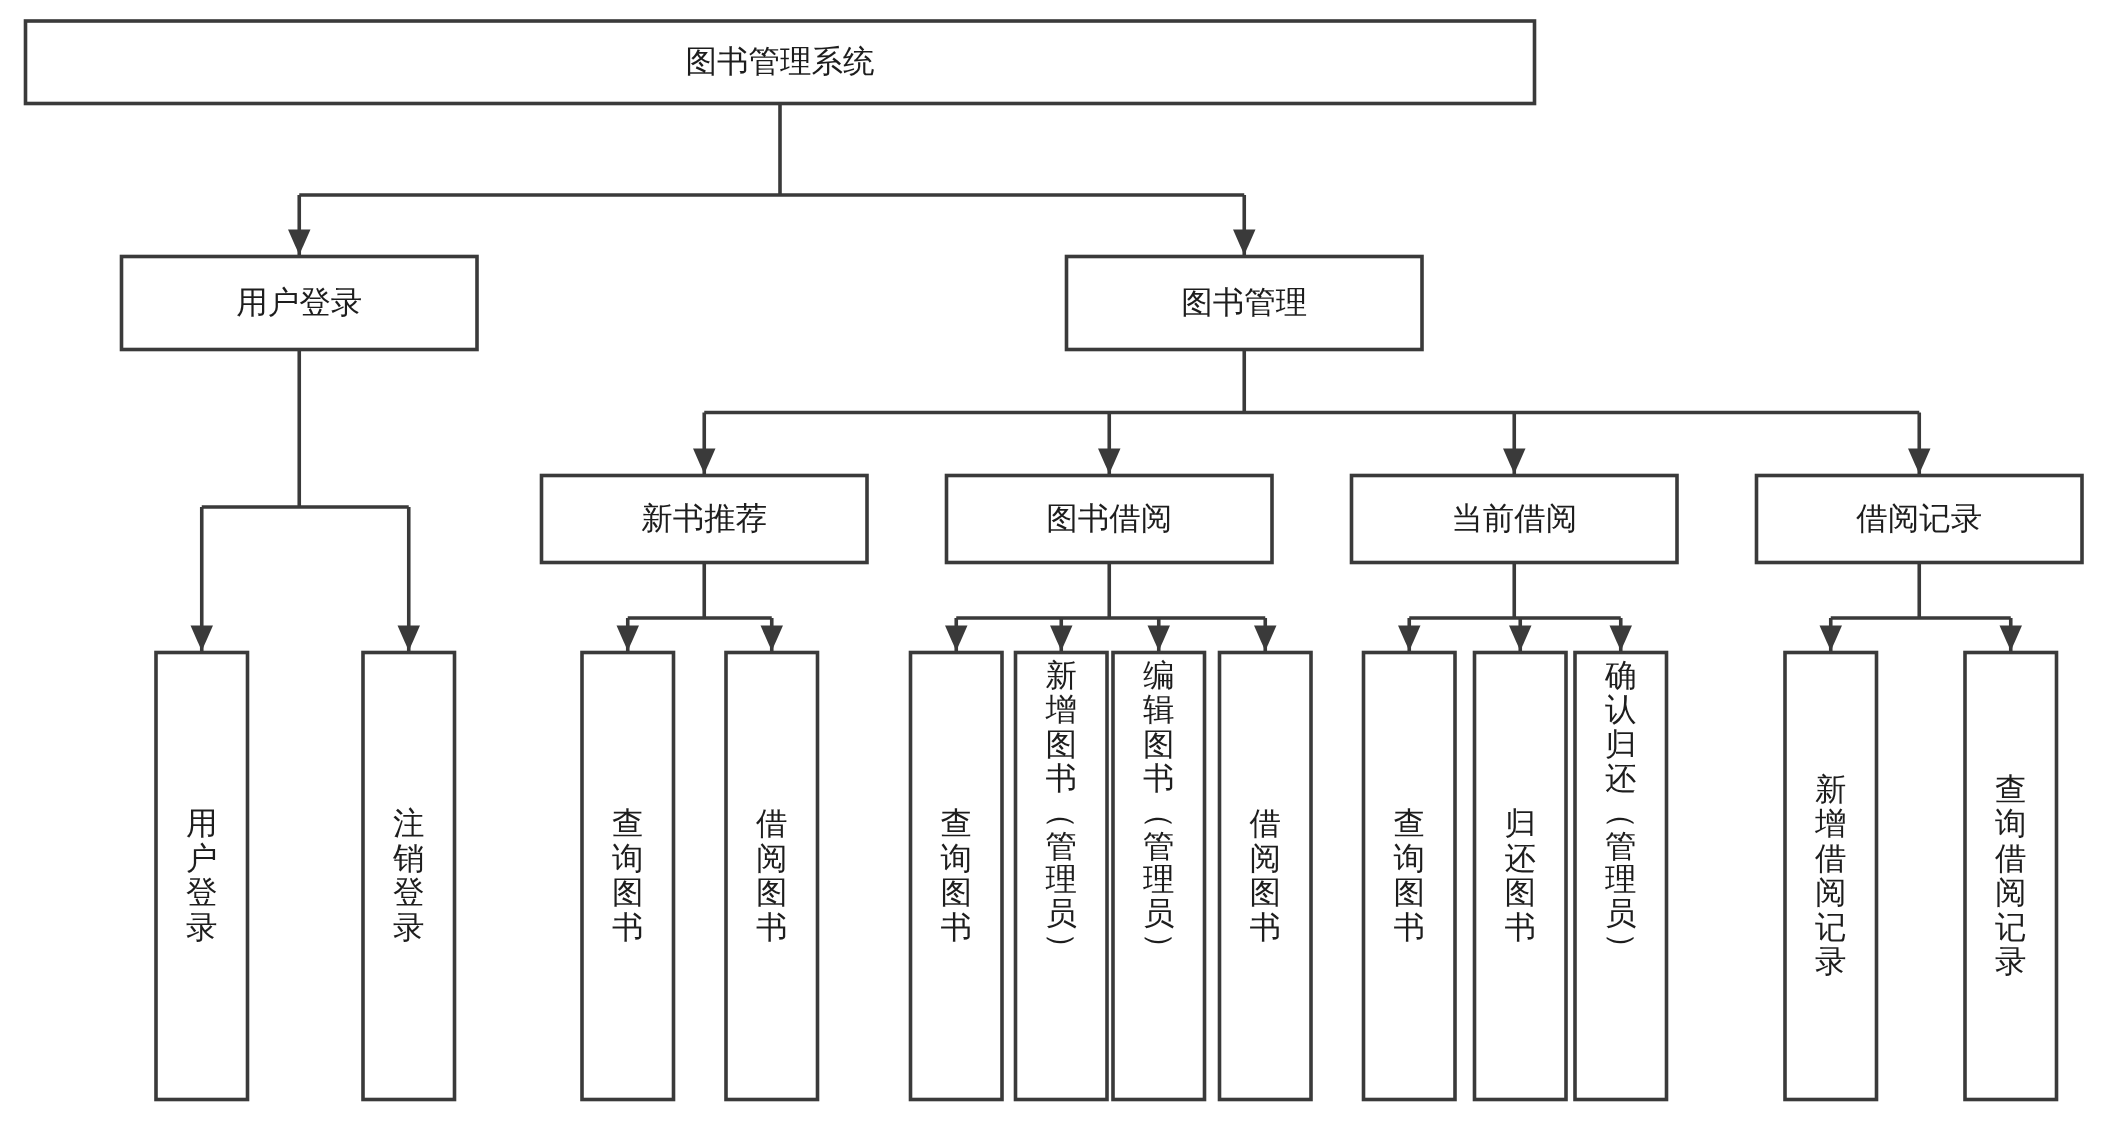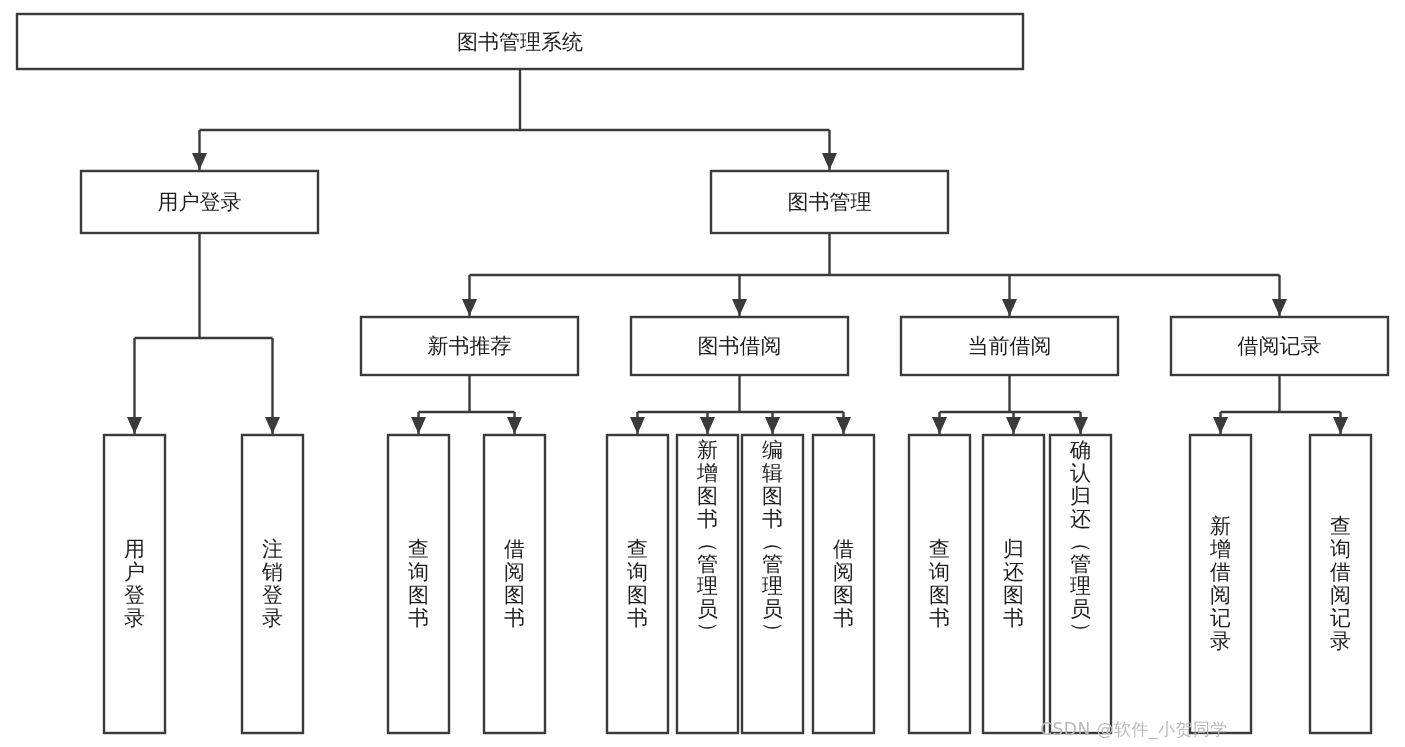--- a/index.html
+++ b/index.html
@@ -185,14 +185,13 @@
       <div class="vlabel" style="left: 677px; top: 435px; width: 61px; height: 298px; justify-content: flex-start; padding-top: 4px;"><span>新</span><span>增</span><span>图</span><span>书</span><span style="display: block; transform: rotate(90deg); line-height: 1; height: 22px;">（</span><span>管</span><span>理</span><span>员</span><span style="display: block; transform: rotate(90deg); line-height: 1; height: 22px;">）</span></div>
       <div class="vlabel" style="left: 742px; top: 435px; width: 61px; height: 298px; justify-content: flex-start; padding-top: 4px;"><span>编</span><span>辑</span><span>图</span><span>书</span><span style="display: block; transform: rotate(90deg); line-height: 1; height: 22px;">（</span><span>管</span><span>理</span><span>员</span><span style="display: block; transform: rotate(90deg); line-height: 1; height: 22px;">）</span></div>
       <div class="vlabel" style="left: 813px; top: 435px; width: 61px; height: 298px;"><span>借</span><span>阅</span><span>图</span><span>书</span></div>
       <div class="vlabel" style="left: 909px; top: 435px; width: 61px; height: 298px;"><span>查</span><span>询</span><span>图</span><span>书</span></div>
       <div class="vlabel" style="left: 983px; top: 435px; width: 61px; height: 298px;"><span>归</span><span>还</span><span>图</span><span>书</span></div>
       <div class="vlabel" style="left: 1050px; top: 435px; width: 61px; height: 298px; justify-content: flex-start; padding-top: 4px;"><span>确</span><span>认</span><span>归</span><span>还</span><span style="display: block; transform: rotate(90deg); line-height: 1; height: 22px;">（</span><span>管</span><span>理</span><span>员</span><span style="display: block; transform: rotate(90deg); line-height: 1; height: 22px;">）</span></div>
       <div class="vlabel" style="left: 1190px; top: 435px; width: 61px; height: 298px;"><span>新</span><span>增</span><span>借</span><span>阅</span><span>记</span><span>录</span></div>
       <div class="vlabel" style="left: 1310px; top: 435px; width: 61px; height: 298px;"><span>查</span><span>询</span><span>借</span><span>阅</span><span>记</span><span>录</span></div>
     </div>
 
-  <div class="watermark">CSDN @软件_小贺同学</div>
 </div>
 
 </body></html>

